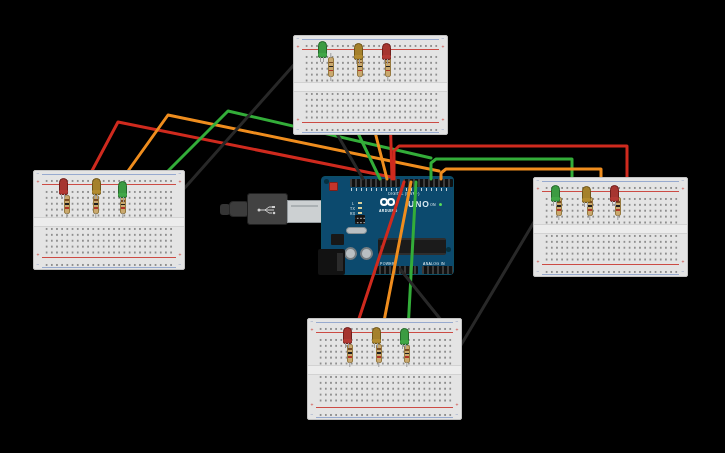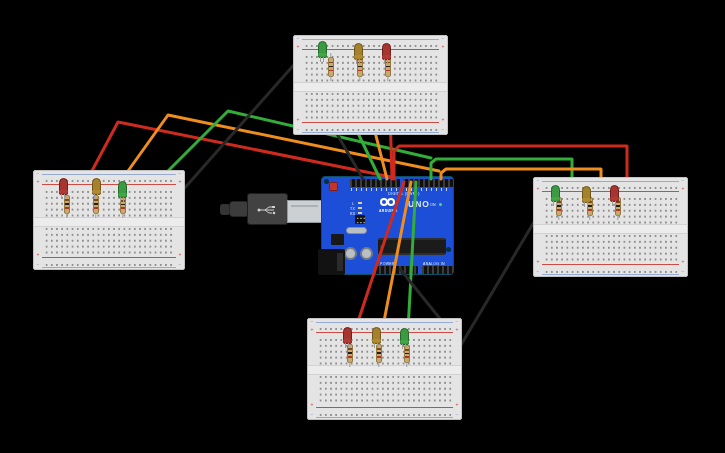--- a/index.html
+++ b/index.html
@@ -28,21 +28,21 @@
   
   .res{position:absolute;width:6px;border-radius:2px;background:
        linear-gradient(#caa96e 0 20%,#7a4a21 20% 30%,#caa96e 30% 42%,#1e1e1e 42% 52%,
                        #caa96e 52% 64%,#b03527 64% 74%,#caa96e 74% 100%);
        border:0.5px solid #96793f;box-sizing:border-box;}
   .res::before,.res::after{content:"";position:absolute;left:50%;width:1.4px;height:5px;
        background:#9c9c9c;transform:translateX(-50%);}
   .res::before{top:-5px;} .res::after{bottom:-5px;}
   
   #arduino{position:absolute;left:321px;top:176px;width:133px;height:99px;
-       background:#1d4ed8;border:1px solid #0c4f66;border-radius:4px;box-sizing:border-box;}
+       background:#0c4a6e;border:1px solid #0c4f66;border-radius:4px;box-sizing:border-box;}
   #arduino .abs{position:absolute;}
   .hole{position:absolute;width:5px;height:5px;border-radius:50%;background:#06303f;}
   .hdr{position:absolute;height:8px;background:#151515;border-radius:1px;
        background-image:repeating-linear-gradient(90deg,#3c3c3c 0 1.6px,#101010 1.6px 5px);}
   .ticks{position:absolute;height:3px;
        background-image:repeating-linear-gradient(90deg,rgba(255,255,255,.75) 0 1px,rgba(0,0,0,0) 1px 5px);}
   .tinytext{position:absolute;color:#e8f2f6;font-size:3.5px;line-height:4px;letter-spacing:.3px;white-space:nowrap;}
   .logo-c{position:absolute;width:8px;height:8px;border:2.2px solid #fff;border-radius:50%;box-sizing:border-box;}
   #uno-label{position:absolute;color:#d9e9f0;font-size:8.5px;font-weight:bold;letter-spacing:1px;}
   .dash{position:absolute;width:4px;height:2px;background:#d9cf9a;}

